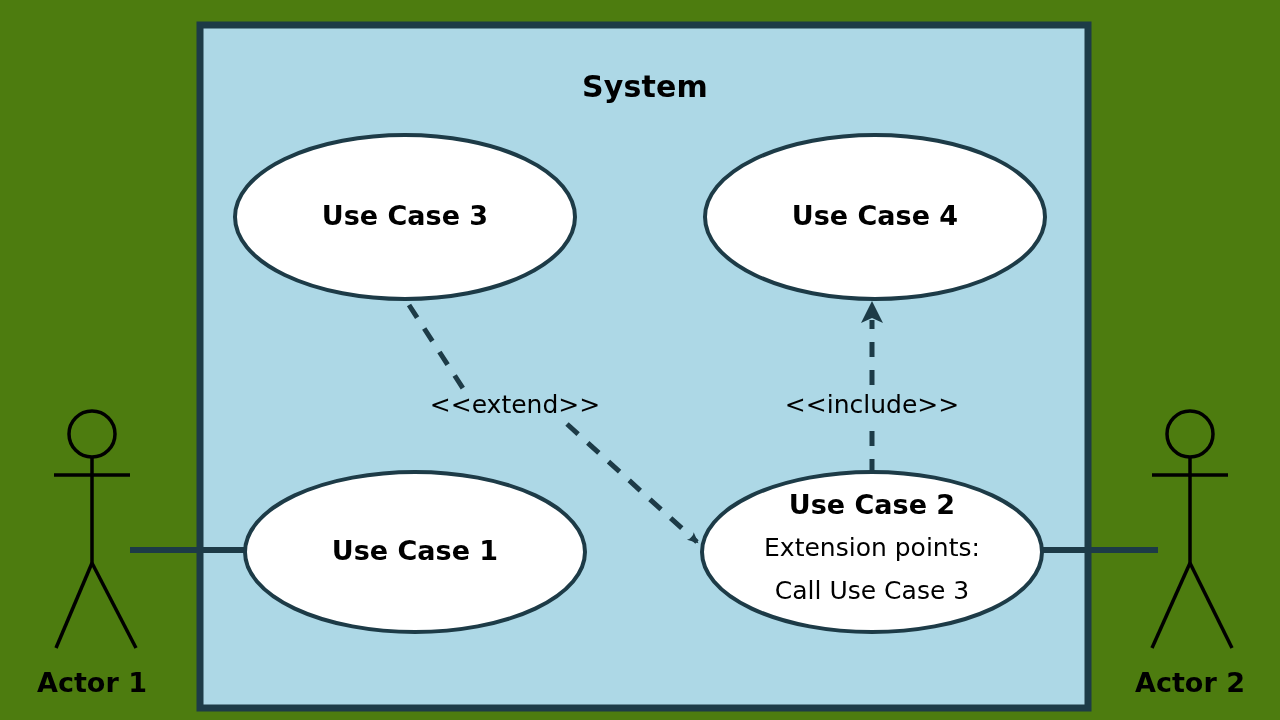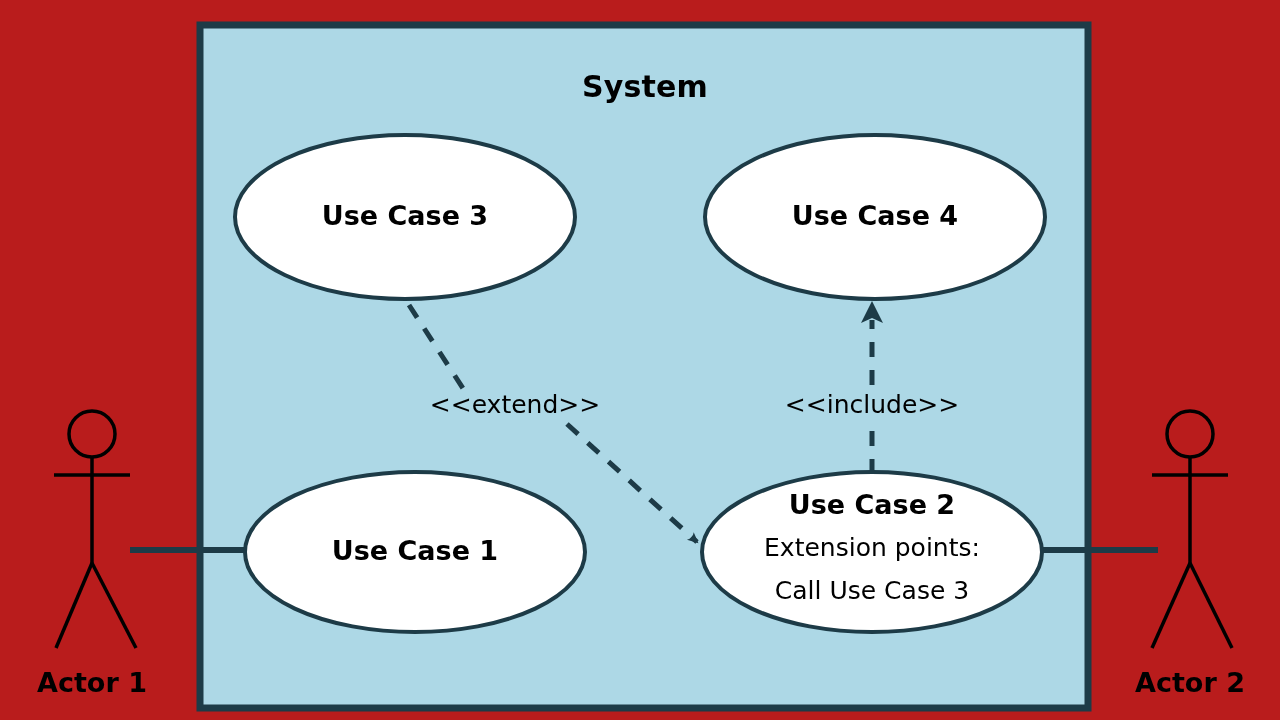--- a/index.html
+++ b/index.html
@@ -11,21 +11,21 @@
   body {
     width: 1280px;
     height: 720px;
     overflow: hidden;
     font-family: "DejaVu Sans", "Liberation Sans", sans-serif;
   }
   #diagram-root {
     position: relative;
     width: 1280px;
     height: 720px;
-    background: #b91c1c;
+    background: #4d7c0f;
   }
   #diagram-svg {
     position: absolute;
     left: 0;
     top: 0;
     width: 1280px;
     height: 720px;
     display: block;
   }
   .svg-text {

